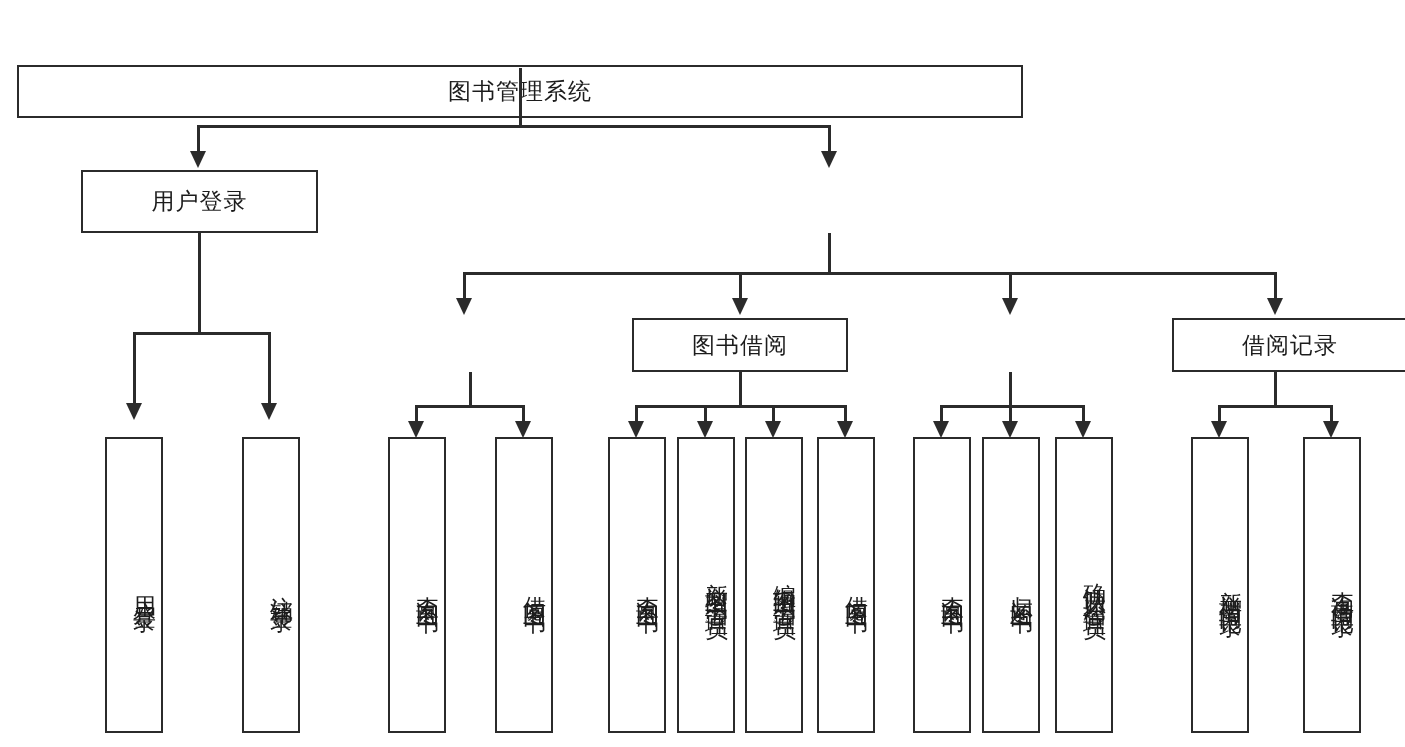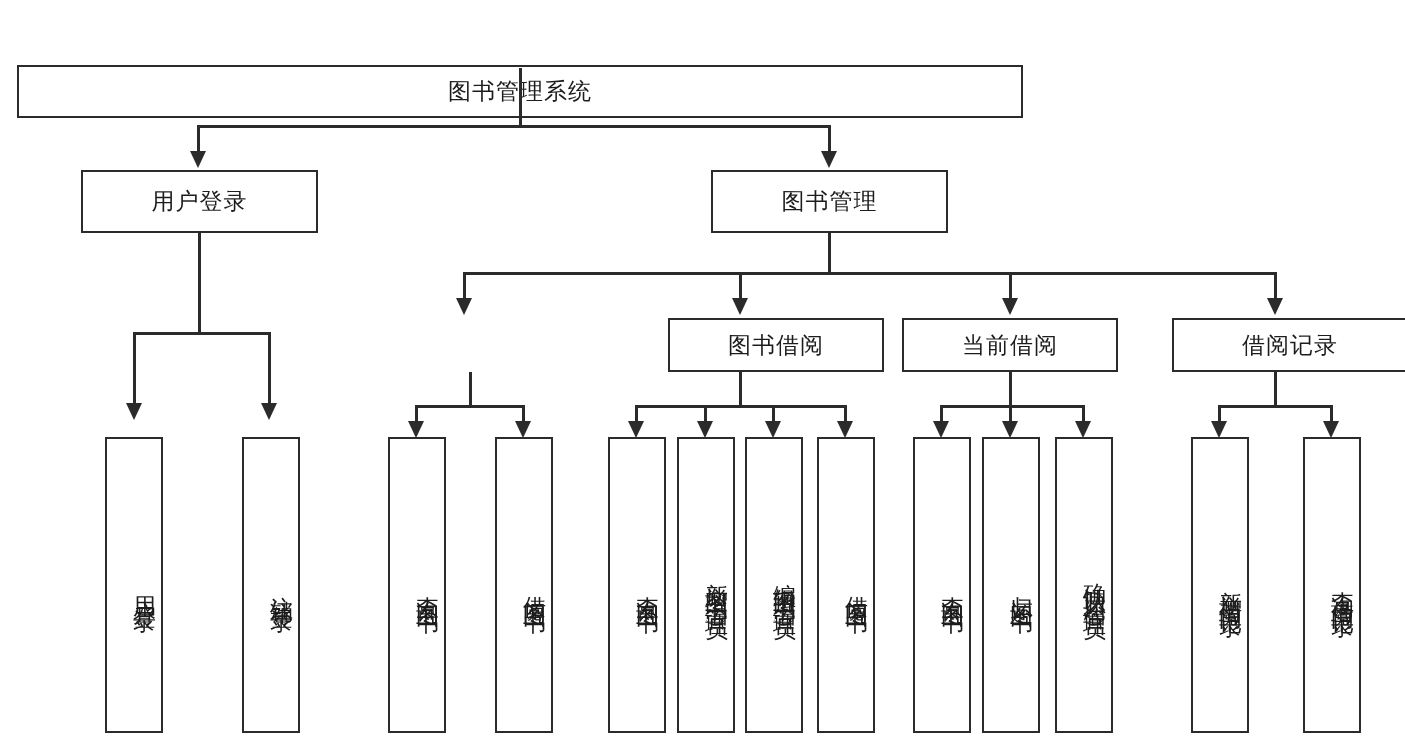--- a/index.html
+++ b/index.html
@@ -82,47 +82,41 @@
   <div class="edge v" style="left:519px; top:68px; width:3px; height:59px;"></div>
   <div class="edge h" style="left:197px; top:125px; width:634px; height:3px;"></div>
   <div class="edge v" style="left:197px; top:125px; width:3px; height:28px;"></div>
   <div class="edge v" style="left:828px; top:125px; width:3px; height:28px;"></div>
   <div class="arrow" style="left:190px; top:151px;"></div>
   <div class="arrow" style="left:821px; top:151px;"></div>
 
   <div class="node horizontal" style="left:81px; top:170px; width:237px; height:63px;">
     <span class="label">用户登录</span>
   </div>
-  <div class="node horizontal" style="left:711px; top:170px; width:237px; height:63px;">
-    <span class="label">图书管理</span>
-  </div>
 
   <div class="edge v" style="left:198px; top:233px; width:3px; height:101px;"></div>
   <div class="edge h" style="left:133px; top:332px; width:138px; height:3px;"></div>
   <div class="edge v" style="left:133px; top:332px; width:3px; height:73px;"></div>
   <div class="edge v" style="left:268px; top:332px; width:3px; height:73px;"></div>
   <div class="arrow" style="left:126px; top:403px;"></div>
   <div class="arrow" style="left:261px; top:403px;"></div>
 
   <div class="edge v" style="left:828px; top:233px; width:3px; height:41px;"></div>
   <div class="edge h" style="left:463px; top:272px; width:814px; height:3px;"></div>
   <div class="edge v" style="left:463px; top:272px; width:3px; height:28px;"></div>
   <div class="edge v" style="left:739px; top:272px; width:3px; height:28px;"></div>
   <div class="edge v" style="left:1009px; top:272px; width:3px; height:28px;"></div>
   <div class="edge v" style="left:1274px; top:272px; width:3px; height:28px;"></div>
   <div class="arrow" style="left:456px; top:298px;"></div>
   <div class="arrow" style="left:732px; top:298px;"></div>
   <div class="arrow" style="left:1002px; top:298px;"></div>
   <div class="arrow" style="left:1267px; top:298px;"></div>
 
-  <div class="node horizontal" style="left:632px; top:318px; width:216px; height:54px;margin-left:36px;">
+  <div class="node horizontal" style="left:632px; top:318px; width:216px; height:54px;">
     <span class="label">图书借阅</span>
-  </div>
-  <div class="node horizontal" style="left:902px; top:318px; width:216px; height:54px;">
-    <span class="label">当前借阅</span>
   </div>
   <div class="node horizontal" style="left:1172px; top:318px; width:236px; height:54px;">
     <span class="label">借阅记录</span>
   </div>
 
   <div class="edge v" style="left:469px; top:372px; width:3px; height:36px;"></div>
   <div class="edge h" style="left:415px; top:405px; width:110px; height:3px;"></div>
   <div class="edge v" style="left:415px; top:405px; width:3px; height:20px;"></div>
   <div class="edge v" style="left:522px; top:405px; width:3px; height:20px;"></div>
   <div class="arrow" style="left:408px; top:421px;"></div>

